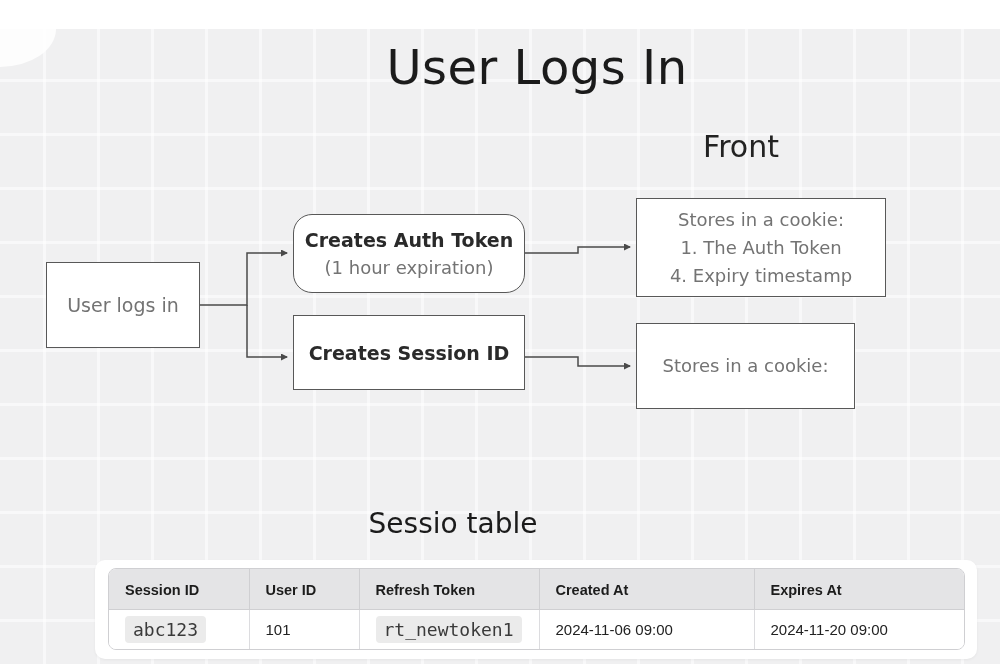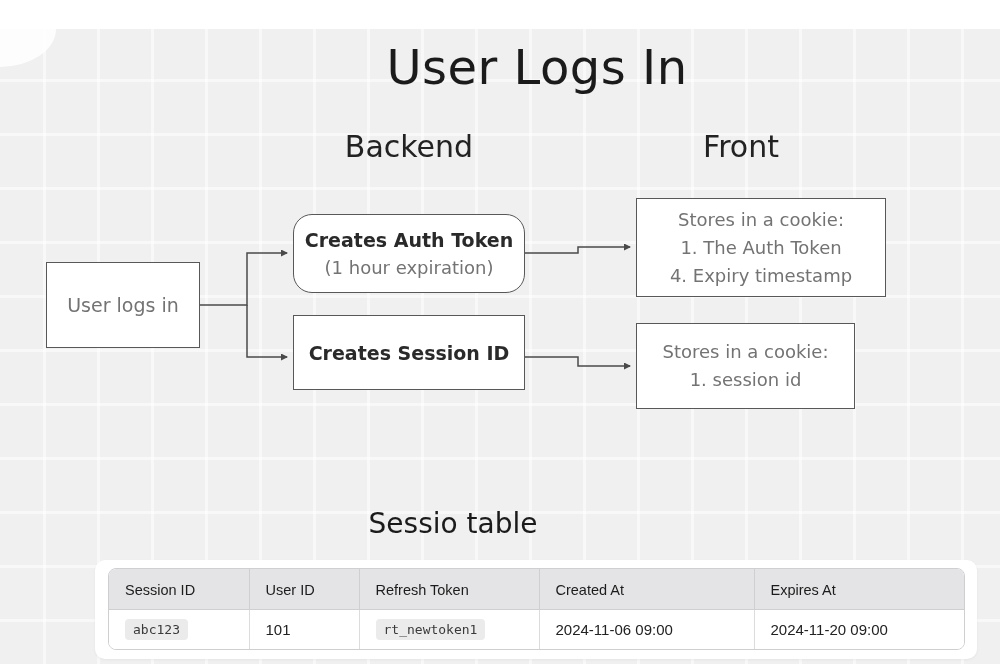--- a/index.html
+++ b/index.html
@@ -57,48 +57,47 @@
     box-shadow:0 1px 3px rgba(0,0,0,0.05);
   }
   .tbl-wrap{
     position:absolute;left:13px;top:8px;width:855px;
     border:1px solid #cfcfd2;border-radius:8px;overflow:hidden;
     font-family:"Liberation Sans", sans-serif;
   }
   table.sess{border-collapse:collapse;width:855px;table-layout:fixed;}
   table.sess th{
     background:#e4e4e6;height:40px;text-align:left;padding:2px 0 0 16px;
-    font-size:14.5px;font-weight:400;color:#1c1c1c;
+    font-size:14.5px;font-weight:700;color:#1c1c1c;
     border-bottom:1px solid #cfcfd2;border-right:1px solid #cfcfd2;
     box-sizing:border-box;white-space:nowrap;
   }
   table.sess th:last-child{border-right:none;}
   table.sess td{
     background:#ffffff;height:40px;padding:0 0 0 16px;
     font-size:15px;color:#222;
     border-right:1px solid #dcdcdf;box-sizing:border-box;white-space:nowrap;
   }
   table.sess td:last-child{border-right:none;}
   .pill{
     display:inline-block;
     font-family:"DejaVu Sans Mono", monospace;
-    font-size:13px;color:#3a3a3a;
+    font-size:18px;color:#3a3a3a;
     background:#ebebeb;border-radius:4px;padding:3px 8px;
   }
 </style>
 </head>
 <body>
 
 <div class="canvas">
 
   <div class="corner-wedge"></div>
 
   <div class="diagram-title">User Logs In</div>
 
-  <div class="lane-label lane-backend">Backend</div>
   <div class="lane-label lane-front">Front</div>
 
   <svg class="connectors" width="1000" height="664" viewBox="0 0 1000 664">
     <defs>
       <marker id="arrow" markerWidth="8" markerHeight="8" refX="6" refY="3.5" orient="auto" markerUnits="userSpaceOnUse">
         <path d="M0,0 L7,3.5 L0,7 Z" fill="#4a4a4a"></path>
       </marker>
     </defs>
     <g stroke="#4a4a4a" stroke-width="1.5" fill="none">
       <polyline points="200,276 247,276 247,224 287,224" marker-end="url(#arrow)"></polyline>
@@ -122,21 +121,20 @@
   </div>
 
   <div class="node" style="left:636px;top:169px;width:250px;height:99px;">
     <div class="nline">Stores in a cookie:</div>
     <div class="nline">1. The Auth Token</div>
     <div class="nline">4. Expiry timestamp</div>
   </div>
 
   <div class="node" style="left:636px;top:294px;width:219px;height:86px;">
     <div class="nline">Stores in a cookie:</div>
-    <div class="nline">1. session id</div>
   </div>
 
   <div class="section-heading">Sessio table</div>
 
   <div class="table-panel">
     <div class="tbl-wrap">
       <table class="sess">
         <colgroup>
           <col style="width:140px">
             <col style="width:110px">

